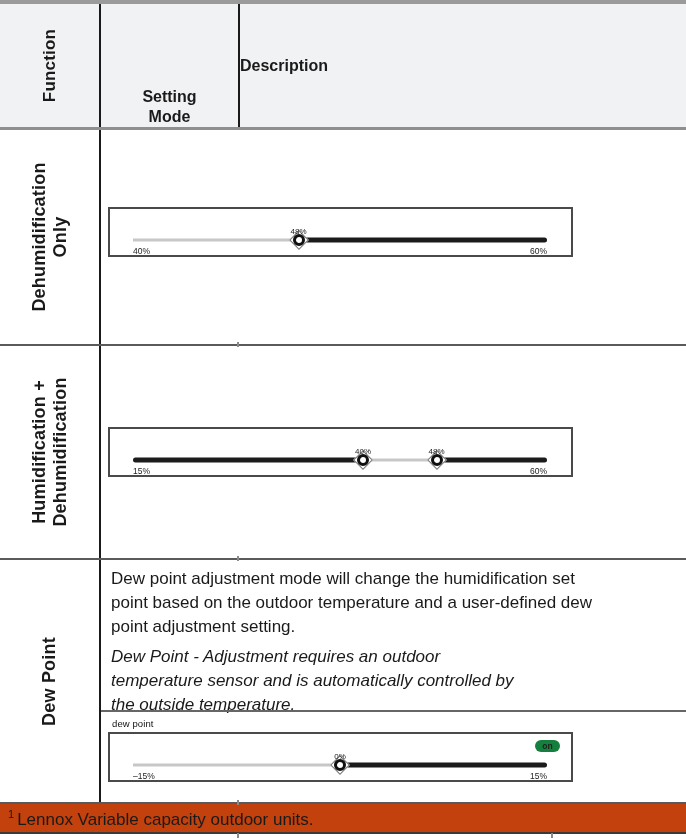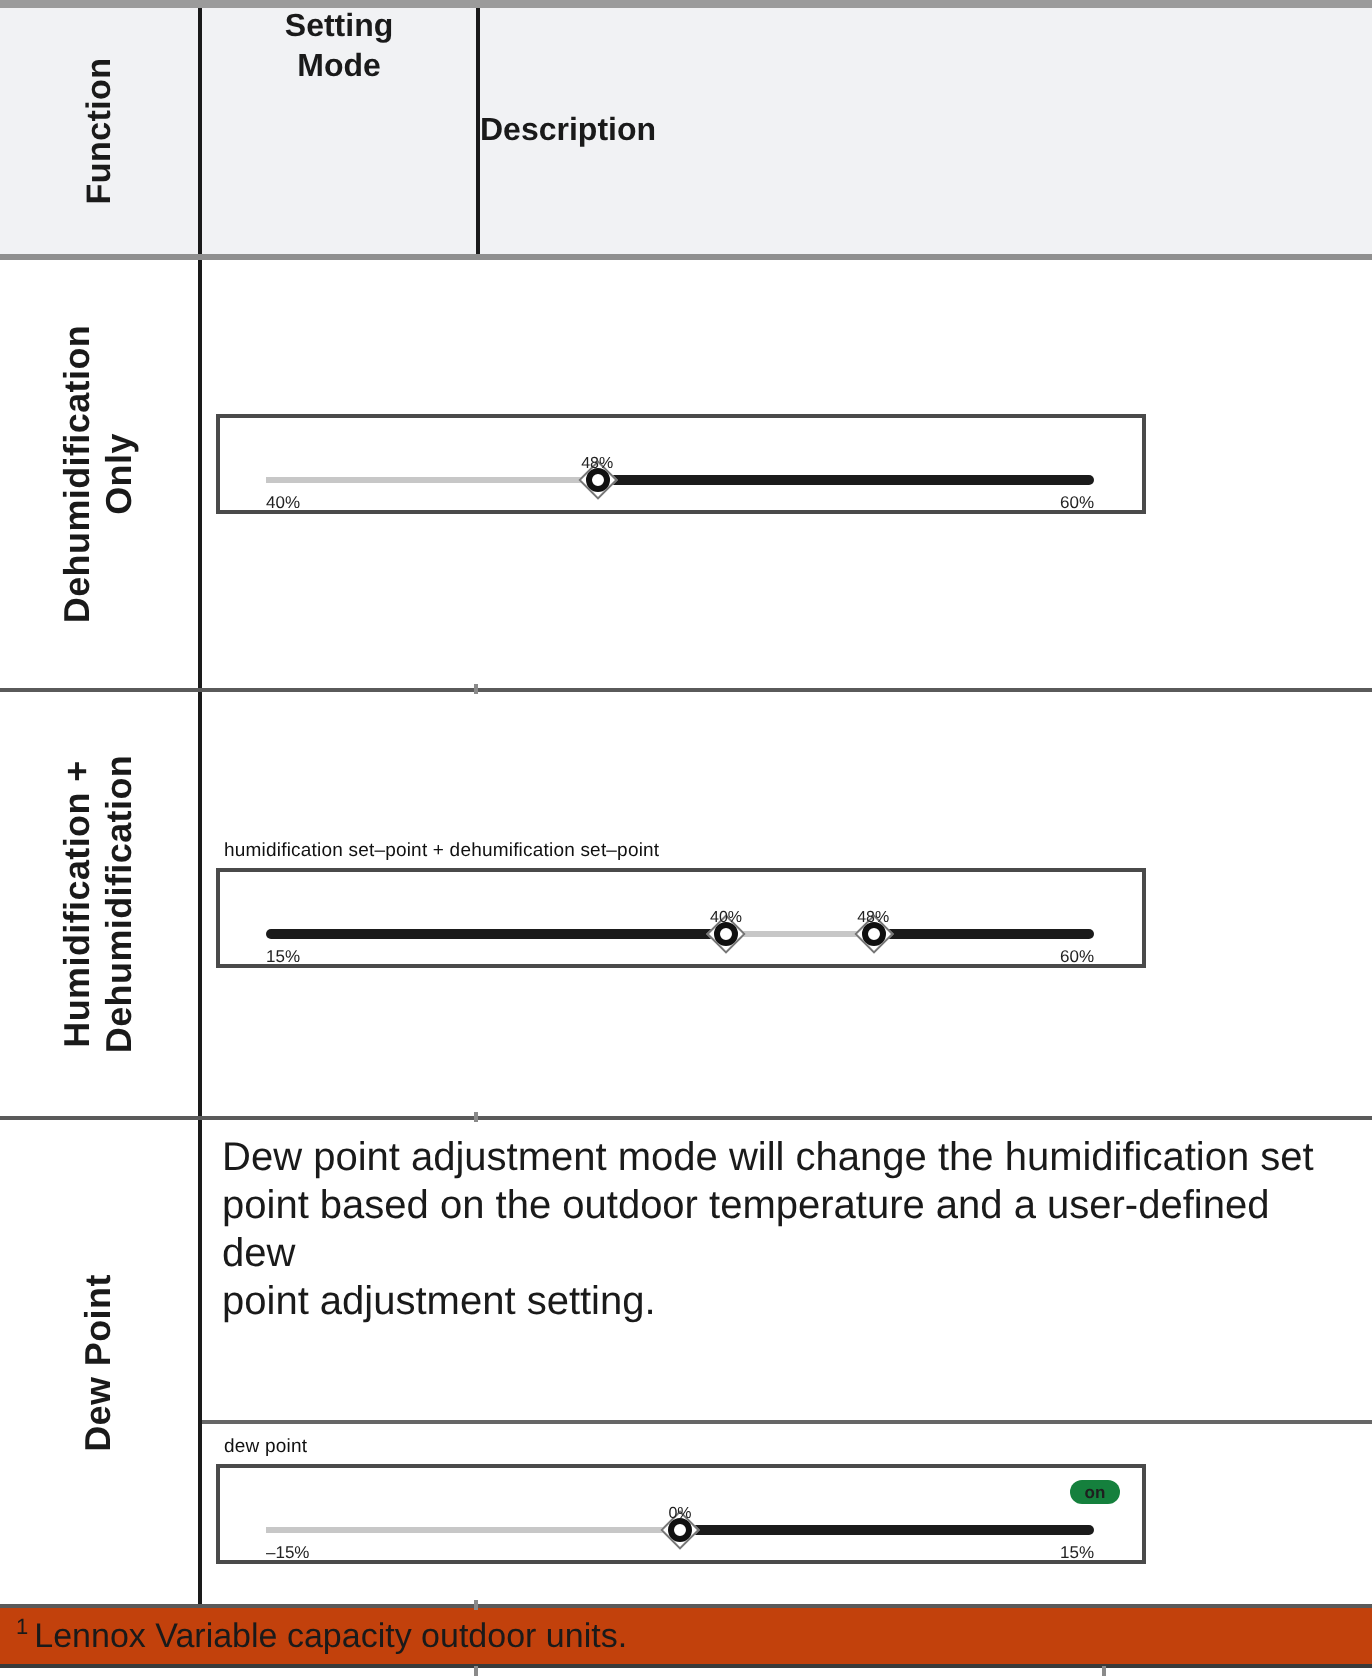--- a/index.html
+++ b/index.html
@@ -9,21 +9,21 @@
     font-family:"Liberation Sans", sans-serif; color:#1a1a1a; overflow:hidden;
   }
   
   .hdr {
     display:flex; height:130px; background:#f1f2f4;
     border-top:4px solid #9b9b9b; border-bottom:3px solid #8f8f8f;
   }
   .col-fn { width:101px; flex:0 0 101px; border-right:2px solid #1a1a1a;
     display:flex; align-items:center; justify-content:center; }
   .hdr .col-sm { width:139px; flex:0 0 139px; border-right:2px solid #1a1a1a;
-    display:flex; align-items:flex-start; justify-content:center; }
+    display:flex; align-items:flex-end; justify-content:center; }
   .hdr .col-desc { flex:1; display:flex; align-items:center; justify-content:flex-start; }
   .hdr-label { font-weight:bold; font-size:16px; line-height:20px; text-align:center; white-space:pre-line; }
   .v-label {
     transform:rotate(-90deg); white-space:pre-line; text-align:center;
     font-weight:bold; font-size:18px; line-height:21px; letter-spacing:.2px;
   }
   .v-label.small { font-size:17px; }
   
   .row { display:flex; border-bottom:2px solid #5a5a5a; }
   .row1 { height:216px; } .row2 { height:214px; } .row3 { height:244px; }
@@ -42,21 +42,21 @@
   .sl-ring { position:absolute; inset:3px; border-radius:50%; background:#fff; border:3px solid #101010; }
   .sl-hlabel { position:absolute; bottom:13px; left:50%; transform:translateX(-50%);
     font-size:8px; color:#222; white-space:nowrap; }
   .sl-min { position:absolute; left:23px; top:37px; font-size:8.5px; color:#222; }
   .sl-max { position:absolute; right:24px; top:37px; font-size:8.5px; color:#222; }
   .sl-toggle { position:absolute; top:6px; right:11px; width:25px; height:12px; background:#15803d;
     border-radius:6px; font-size:8.5px; font-weight:bold; color:#1f1f1f;
     display:flex; align-items:center; justify-content:center; line-height:1; }
   
   .dew-text { height:150px; padding:7px 12px 0 10px; }
-  .dew-para { font-size:20px; line-height:24px; white-space:pre-line; }
+  .dew-para { font-size:17px; line-height:24px; white-space:pre-line; }
   .dew-note { display:flex; margin-top:6px; }
   .note-label { flex:0 0 74px; font-weight:bold; font-style:italic; font-size:17px; line-height:24px; }
   .note-text { font-style:italic; font-size:17px; line-height:24px; white-space:pre-line; }
   .dew-divider { border-top:2px solid #666; }
   .dew-slider-panel { padding:6px 0 0 7px; }
   
   .footnote { height:30px; border-bottom:2px solid #3a3a3a; padding:4px 0 0 8px;
     font-size:17px; background:#c2410c; }
   .footnote sup { font-size:11px; vertical-align:super; margin-right:3px; }
   
@@ -104,21 +104,20 @@
     </div>
   </div>
 
   <div class="row row2">
     <div class="col-fn">
       <div class="v-label">Humidification +
 Dehumidification</div>
     </div>
     <div class="row-content">
       <div class="slider-widget">
-          <div class="sl-label">humidification set–point + dehumification set–point</div>
           <div class="sl-box">
             <div class="sl-track">
               <div class="seg dark" style="left: 0%; width: 55.5556%;"></div>
               <div class="seg light" style="left: 55.5556%; width: 17.7778%;"></div>
               <div class="seg dark" style="left: 73.3333%; width: 26.6667%;"></div>
               <div class="sl-handle" style="left: 55.5556%;">
                 <div class="sl-diamond"></div>
                 <div class="sl-ring"></div>
                 <div class="sl-hlabel">40%</div>
               </div>
@@ -138,20 +137,23 @@
   <div class="row row3">
     <div class="col-fn">
       <div class="v-label">Dew Point</div>
     </div>
     <div class="row-content">
       <div class="dew-text">
         <div class="dew-para">Dew point adjustment mode will change the humidification set
 point based on the outdoor temperature and a user-defined dew
 point adjustment setting.</div>
         <div class="dew-note">
+          <div class="note-text">Dew Point - Adjustment requires an outdoor
+temperature sensor and is automatically controlled by
+the outside temperature.</div>
         </div>
       </div>
       <div class="dew-divider"></div>
       <div class="dew-slider-panel">
         <div class="slider-widget">
             <div class="sl-label">dew point</div>
             <div class="sl-box">
               <div class="sl-track">
                 <div class="seg light" style="left: 0%; width: 50%;"></div>
                 <div class="seg dark" style="left: 50%; width: 50%;"></div>

